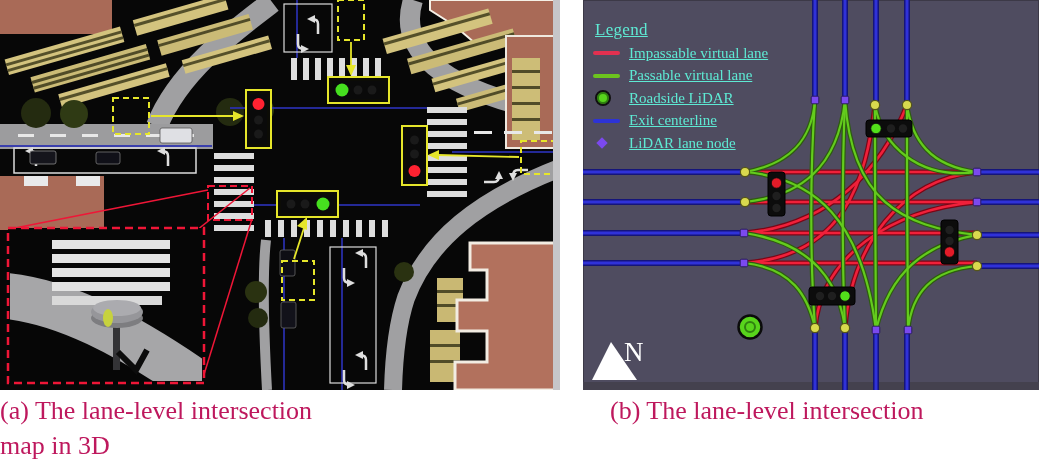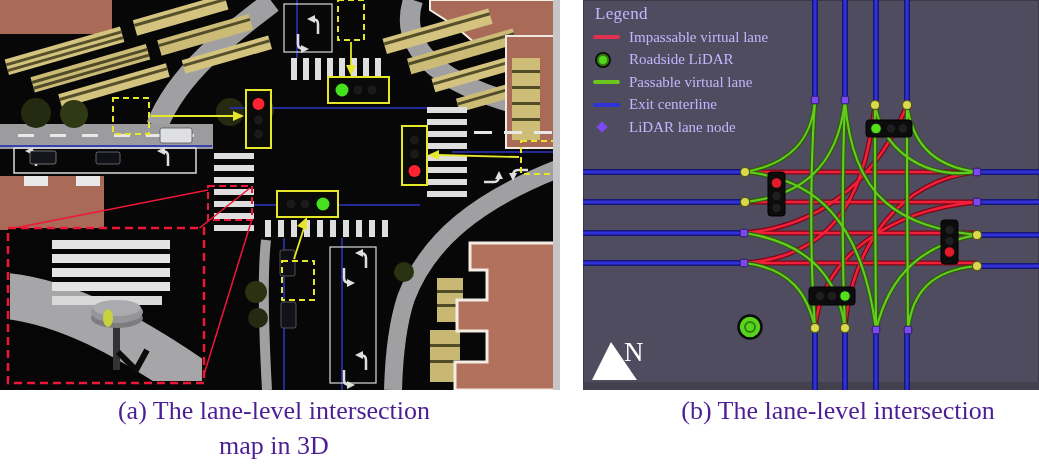--- a/index.html
+++ b/index.html
@@ -1,33 +1,33 @@
 <!DOCTYPE html>
 <html><head>
 <meta charset="utf-8">
 <style>
   html,body{margin:0;padding:0;background:#ffffff;}
   .figure{position:relative;width:1039px;height:471px;background:#ffffff;overflow:hidden;}
   .panel{position:absolute;top:0;}
   .panel-a{left:0;width:560px;height:390px;background:#070707;}
   .panel-b{left:583px;width:456px;height:390px;background:#4f4c60;box-shadow:inset 0 0 0 1px #3c3947;}
   .panel svg{display:block;}
-  .legend{position:absolute;left:10px;top:2px;color:#c4b5fd;font-family:"Liberation Serif",serif;z-index:5;}
+  .legend{position:absolute;left:10px;top:18px;color:#5eead4;font-family:"Liberation Serif",serif;z-index:5;text-decoration:underline;}
   .legend-title{font-size:17px;margin:2px 0 2px 2px;letter-spacing:.3px;}
   .legend-row{display:flex;align-items:center;height:22.5px;text-align:center;}
   .sw{width:30px;margin-right:6px;display:flex;align-items:center;justify-content:flex-start;}
   .sw-line{width:27px;height:4px;border-radius:2px;}
   .sw-red{background:#e23050;}
   .sw-green{background:#6cc41e;}
   .sw-blue{background:#2d33d6;}
   .sw-circle{width:12px;height:12px;border-radius:50%;background:#58d41c;border:2px solid #101010;box-shadow:inset 0 0 0 2px #2f8010;margin-left:2px;}
   .sw-diamond{width:8px;height:8px;background:#7b49ee;transform:rotate(45deg);margin-left:5px;}
   .sw-pent{width:10px;height:10px;background:#d6d64a;clip-path:polygon(50% 0,100% 38%,81% 100%,19% 100%,0 38%);margin-left:4px;}
   .legend-label{font-size:15px;white-space:nowrap;}
-  .cap{position:absolute;top:393px;text-align:center;color:#4c1d95;font-family:"Liberation Serif",serif;font-size:26px;line-height:35px;}
+  .cap{position:absolute;top:393px;text-align:left;color:#be185d;font-family:"Liberation Serif",serif;font-size:26px;line-height:35px;}
   .cap-a{left:0;width:548px;}
   .cap-b{left:610px;width:456px;}
 </style>
 </head>
 <body>
 
 <div class="figure">
 
   <div class="panel panel-a">
     <svg width="560" height="390" viewBox="0 0 560 390">
@@ -386,29 +386,29 @@
     <div class="legend">
       <div class="legend-title">Legend</div>
       <div class="legend-row">
         <span class="sw">
             <span class="sw-line sw-red"></span>
           </span>
         <span class="legend-label">Impassable virtual lane</span>
       </div>
       <div class="legend-row">
         <span class="sw">
+            <span class="sw-line sw-green"></span>
+          </span>
+        <span class="legend-label">Passable virtual lane</span>
+      </div>
+      <div class="legend-row">
+        <span class="sw">
             <span class="sw-circle"></span>
           </span>
         <span class="legend-label">Roadside LiDAR</span>
-      </div>
-      <div class="legend-row">
-        <span class="sw">
-            <span class="sw-line sw-green"></span>
-          </span>
-        <span class="legend-label">Passable virtual lane</span>
       </div>
       <div class="legend-row">
         <span class="sw">
             <span class="sw-line sw-blue"></span>
           </span>
         <span class="legend-label">Exit centerline</span>
       </div>
       <div class="legend-row">
         <span class="sw">
             <span class="sw-diamond"></span>

